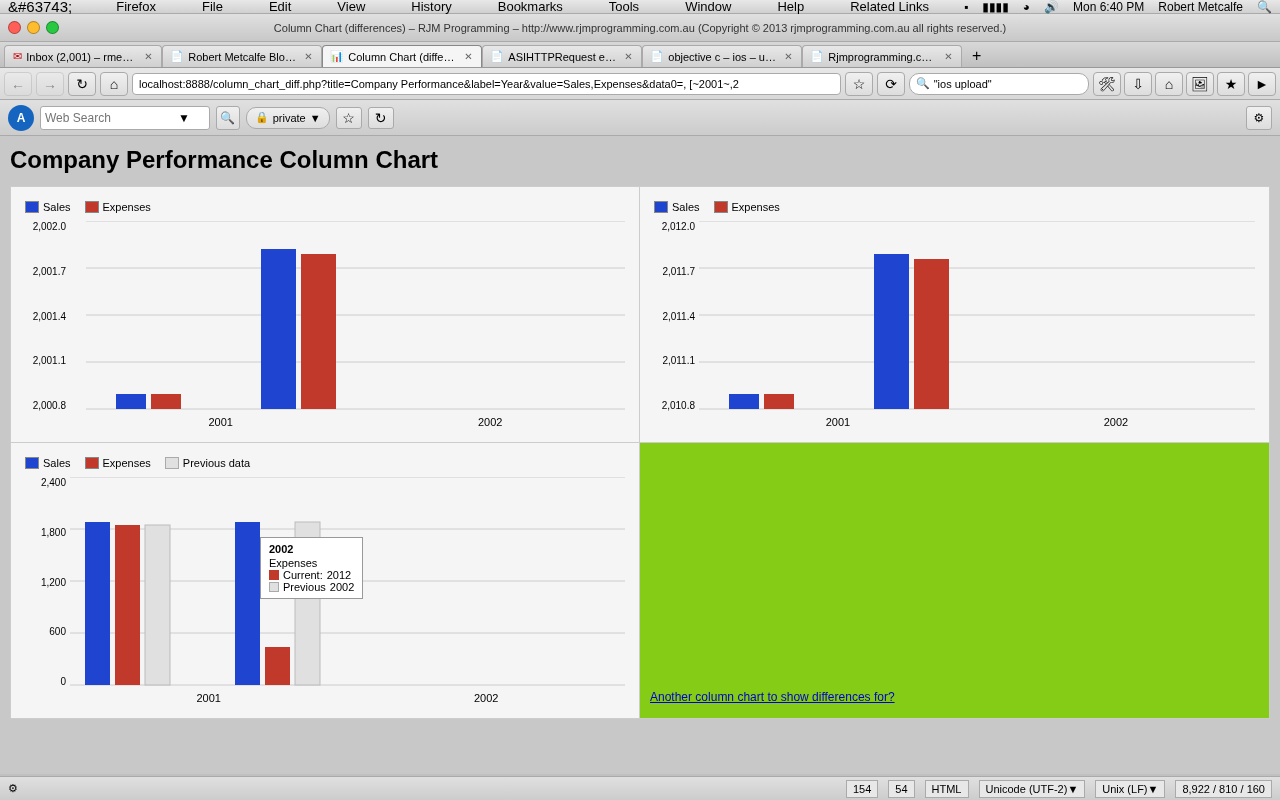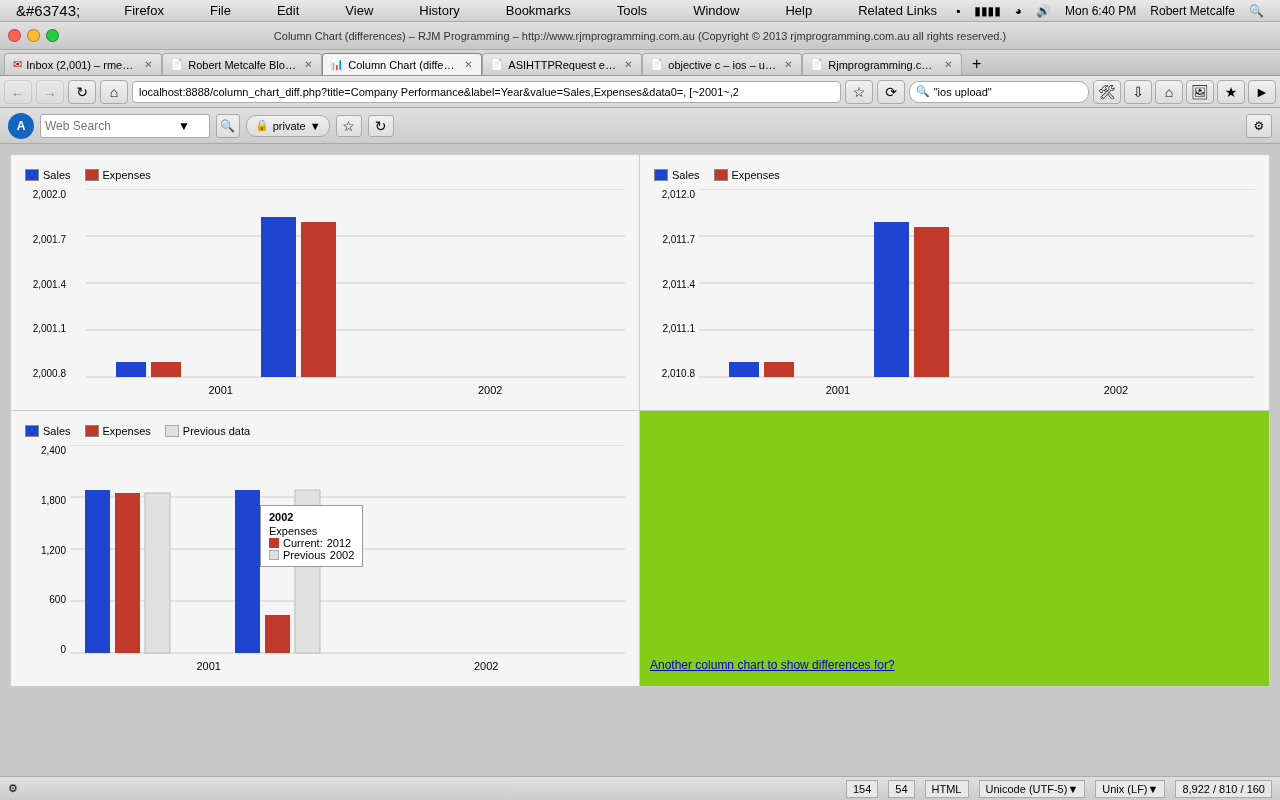--- a/index.html
+++ b/index.html
@@ -1,24 +1,24 @@
 <!DOCTYPE html>
 <html><head>
   <meta charset="utf-8">
   <style>
     * { margin: 0; padding: 0; box-sizing: border-box; }
     body { font-family: Arial, Helvetica, sans-serif; font-size: 12px; background: #c0c0c0; width: 1280px; height: 800px; overflow: hidden; }
 
     
     .menubar {
       background: linear-gradient(to bottom, #e8e8e8, #d0d0d0);
-      height: 22px;
-      display: flex;
-      align-items: center;
-      padding: 0 16px;
+      height: 14px;
+      display: flex;
+      align-items: center;
+      padding: 0 8px;
       border-bottom: 1px solid #aaa;
       font-size: 13px;
     }
     .menubar-apple {
       margin-right: 12px;
       font-size: 15px;
     }
     .menubar-item {
       margin-right: 14px;
       color: #000;
@@ -406,20 +406,21 @@
     <span>▼</span>
   </div>
   <div class="bookmarks-btn">☆</div>
   <div class="bookmarks-btn history-btn">↻</div>
   <div class="toolbar-right">
     <div class="gear-btn">⚙</div>
   </div>
 </div>
 
 <div class="content">
+  <h1 class="page-title">Company Performance Column Chart</h1>
 
   <div class="charts-grid">
 
     <div class="chart-panel">
       <div class="chart-legend">
         <div class="legend-item">
           <div class="legend-color" style="background:#1e44d0;"></div>
           <span>Sales</span>
         </div>
         <div class="legend-item">
@@ -574,21 +575,21 @@
   </div>
 </div>
 
 <div class="statusbar">
   <div style="cursor:pointer;">⚙</div>
   <div style="flex:1;"></div>
   <div class="statusbar-item">154</div>
   <div class="statusbar-item">54</div>
   <div class="statusbar-item">HTML</div>
   <div class="statusbar-item">
-    <span>Unicode (UTF-5)</span>
+    <span>Unicode (UTF-2)</span>
     <span>▼</span>
   </div>
   <div class="statusbar-item">
     <span>Unix (LF)</span>
     <span>▼</span>
   </div>
   <div class="statusbar-item">8,922 / 810 / 160</div>
 </div>
 
 </body></html>

